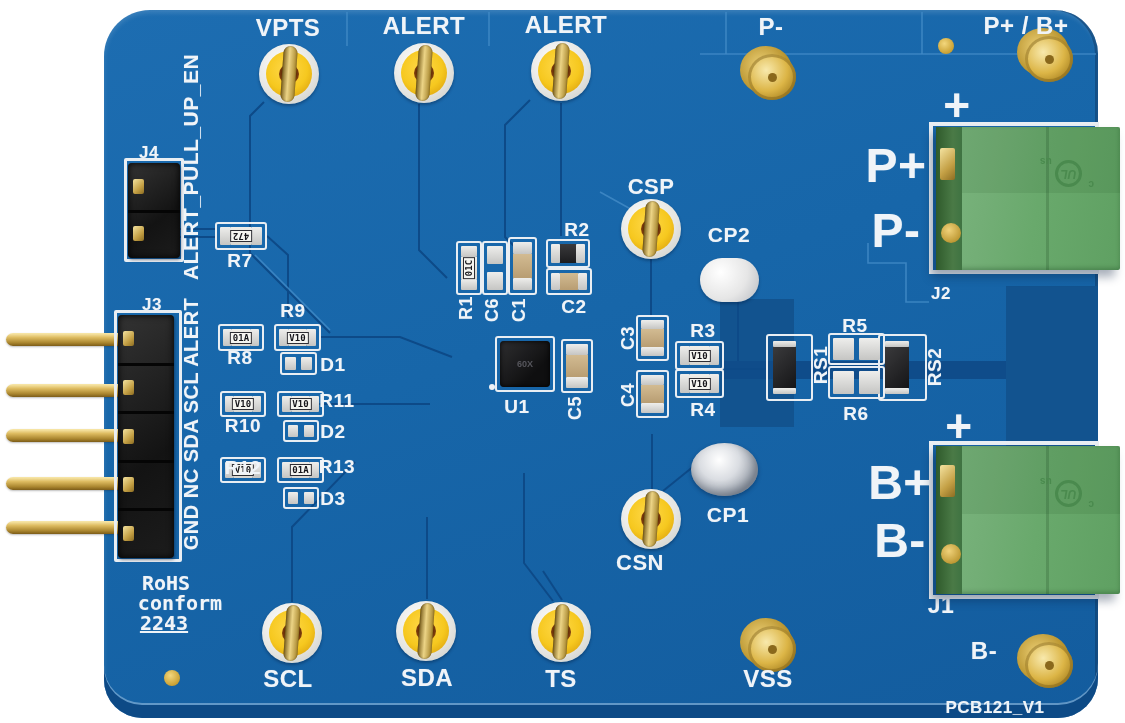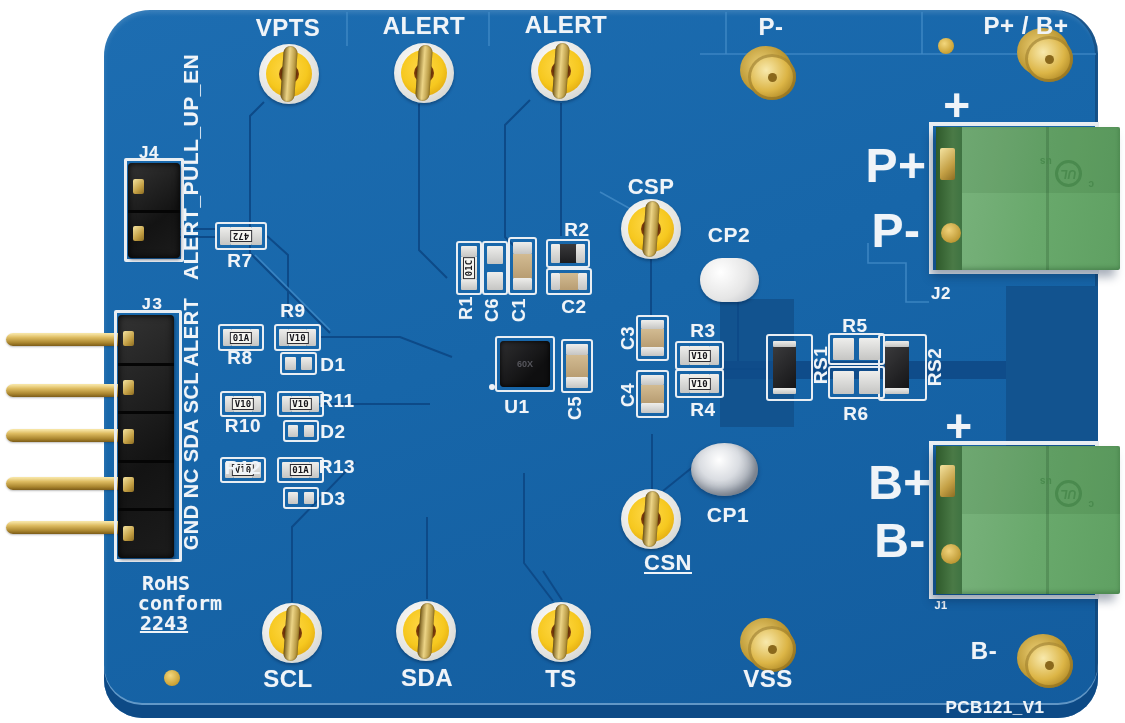--- a/index.html
+++ b/index.html
@@ -113,21 +113,21 @@
       <polyline points="255,255 330,330" fill="none" stroke="#4189c6" stroke-width="1.6" opacity="0.85"></polyline>
     </svg>
     <div class="silk" style="left: 288px; top: 28px; font-size: 24px;">VPTS</div>
     <div class="silk" style="left: 424px; top: 26px; font-size: 24px;">ALERT</div>
     <div class="silk" style="left: 566px; top: 25px; font-size: 24px;">ALERT</div>
     <div class="silk" style="left: 771px; top: 27px; font-size: 24px;">P-</div>
     <div class="silk" style="left: 1026px; top: 26px; font-size: 24px;">P+ / B+</div>
     <div class="silk" style="left: 149px; top: 152px; font-size: 17px;">J4</div>
     <div class="silk rot" style="left: 190px; top: 167px; font-size: 21px;">ALERT_PULL_UP_EN</div>
     <div class="silk" style="left: 240px; top: 260px; font-size: 19px;">R7</div>
-    <div class="silk" style="left: 152px; top: 304px; font-size: 17px; font-family: Liberation Mono, monospace;">J3</div>
+    <div class="silk" style="left: 152px; top: 304px; font-size: 17px;">J3</div>
     <div class="silk rot" style="left: 191px; top: 424px; font-size: 20px;">GND NC SDA SCL ALERT</div>
     <div class="silk" style="left: 293px; top: 310px; font-size: 19px;">R9</div>
     <div class="silk" style="left: 240px; top: 357px; font-size: 19px;">R8</div>
     <div class="silk" style="left: 333px; top: 364px; font-size: 19px;">D1</div>
     <div class="silk" style="left: 243px; top: 425px; font-size: 19px;">R10</div>
     <div class="silk" style="left: 337px; top: 400px; font-size: 19px;">R11</div>
     <div class="silk" style="left: 333px; top: 431px; font-size: 19px;">D2</div>
     <div class="silk" style="left: 243px; top: 467px; font-size: 19px;">R12</div>
     <div class="silk" style="left: 337px; top: 466px; font-size: 19px;">R13</div>
     <div class="silk" style="left: 333px; top: 498px; font-size: 19px;">D3</div>
@@ -150,29 +150,29 @@
     <div class="silk rot" style="left: 575px; top: 408px; font-size: 18px;">C5</div>
     <div class="silk rot" style="left: 628px; top: 338px; font-size: 18px;">C3</div>
     <div class="silk rot" style="left: 628px; top: 395px; font-size: 18px;">C4</div>
     <div class="silk" style="left: 703px; top: 330px; font-size: 19px;">R3</div>
     <div class="silk" style="left: 703px; top: 409px; font-size: 19px;">R4</div>
     <div class="silk rot" style="left: 820px; top: 365px; font-size: 19px;">RS1</div>
     <div class="silk" style="left: 855px; top: 325px; font-size: 19px;">R5</div>
     <div class="silk" style="left: 856px; top: 413px; font-size: 19px;">R6</div>
     <div class="silk rot" style="left: 934px; top: 367px; font-size: 19px;">RS2</div>
     <div class="silk" style="left: 941px; top: 293px; font-size: 17px;">J2</div>
-    <div class="silk" style="left: 668px; top: 563px; font-size: 22px; text-decoration: underline;">CSN</div>
+    <div class="silk" style="left: 640px; top: 563px; font-size: 22px;">CSN</div>
     <div class="silk" style="left: 728px; top: 514px; font-size: 21px;">CP1</div>
     <div class="silk" style="left: 957px; top: 105px; font-size: 46px;">+</div>
     <div class="silk" style="left: 896px; top: 166px; font-size: 48px;">P+</div>
     <div class="silk" style="left: 896px; top: 231px; font-size: 48px;">P-</div>
     <div class="silk" style="left: 959px; top: 426px; font-size: 46px;">+</div>
     <div class="silk" style="left: 900px; top: 483px; font-size: 48px;">B+</div>
     <div class="silk" style="left: 900px; top: 541px; font-size: 48px;">B-</div>
-    <div class="silk" style="left: 941px; top: 605px; font-size: 11px;">J1</div>
+    <div class="silk" style="left: 941px; top: 605px; font-size: 23px;">J1</div>
     <div class="cbox" style="left: 215px; top: 222px; width: 52px; height: 28px;"></div>
     <div class="part" style="left: 220px; top: 227px; width: 42px; height: 18px; flex-direction: row;">
       <div style="flex: 0 0 26%; background: linear-gradient(rgb(238, 238, 236), rgb(197, 197, 195)); border-radius: 1px;"></div>
       <div style="flex: 1 1 0%; background: linear-gradient(rgb(241, 239, 233), rgb(216, 214, 208));"></div>
       <div style="flex: 0 0 26%; background: linear-gradient(rgb(238, 238, 236), rgb(197, 197, 195)); border-radius: 1px;"></div>
     </div>
     <div class="mark" style="left: 241px; top: 236px; transform: translate(-50%, -50%) rotate(180deg);">472</div>
     <div class="cbox" style="left: 218px; top: 324px; width: 46px; height: 27px;"></div>
     <div class="part" style="left: 223px; top: 329px; width: 36px; height: 17px; flex-direction: row;">
       <div style="flex: 0 0 26%; background: linear-gradient(rgb(238, 238, 236), rgb(197, 197, 195)); border-radius: 1px;"></div>

